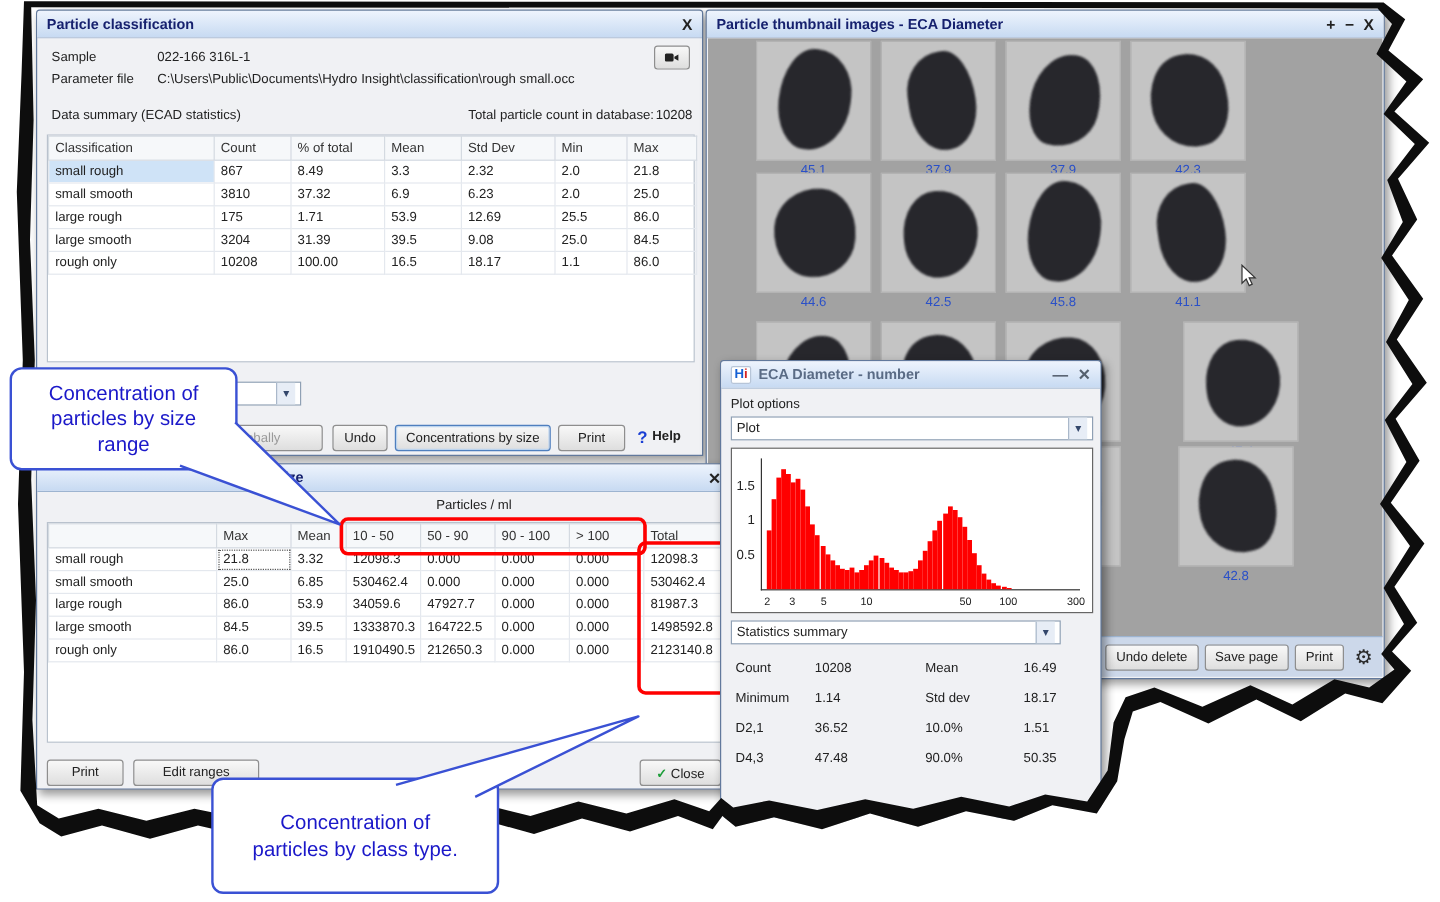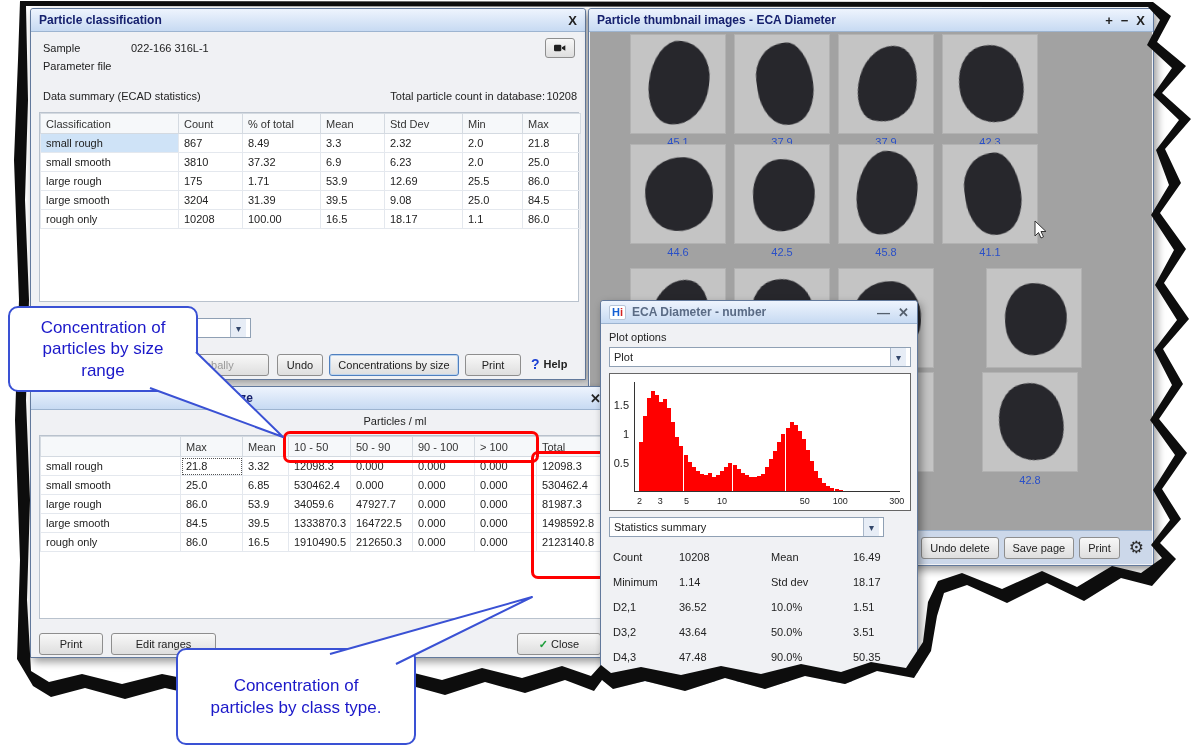--- a/index.html
+++ b/index.html
@@ -56,21 +56,21 @@
   #win-size{left:30px;top:386px;width:580px;height:272px;z-index:20}
   #win-size .titlebar{font-weight:bold}
   #size-title{padding-left:172px}
   #particles-ml{position:absolute;left:0;right:0;top:28px;text-align:center;margin-left:150px;font-size:11px;color:#222}
   #size-table-wrap{left:8px;top:48px;width:564px;height:184px}
   .redbox{position:absolute;border:3px solid #ff0000;border-radius:7px;pointer-events:none;z-index:5}
   #redbox-ranges{left:252px;top:44px;width:256px;height:32px}
   #redbox-total{left:500px;top:64px;width:78px;height:128px}
   #btn-print2{left:8px;top:246px;width:64px}
   #btn-editranges{left:80px;top:246px;width:105px;white-space:nowrap;overflow:hidden}
-  #btn-close2{right:8px;left:auto;top:246px;width:84px}
+  #btn-close2{right:8px;left:auto;top:246px;width:68px}
   #close-check{color:#1d9e3a;font-weight:bold;margin-right:3px}
 
   
   #win-eca{left:600px;top:300px;width:318px;height:382px;z-index:30}
   #eca-title{color:#5a6b85}
   #hi-icon{display:inline-flex;margin-right:6px;font-size:11px;line-height:1;background:#fff;border:1px solid #b7c5d8;padding:1px 2px;border-radius:2px}
   #hi-icon .h{color:#1560d4;font-weight:bold}
   #hi-icon .i{color:#d42222;font-weight:bold}
   #eca-min,#eca-close{color:#55606e}
   #plot-options-lbl{position:absolute;left:8px;top:30px}
@@ -112,20 +112,21 @@
   <div class="win-body">
     <span class="info-label" style="top:10px">Sample</span>
     <span class="info-value" style="top:10px">022-166 316L-1</span>
     <button class="btn" id="cam-btn">
       <svg width="18" height="12" viewBox="0 0 18 12">
         <rect x="0" y="1" width="11" height="10" rx="2" fill="#222"></rect>
         <polygon points="17,2 12,5 12,7 17,10" fill="#222"></polygon>
       </svg>
     </button>
     <span class="info-label" style="top:28px">Parameter file</span>
+    <span class="info-value" style="top:28px">C:\Users\Public\Documents\Hydro Insight\classification\rough small.occ</span>
     <span class="info-label" style="top:58px">Data summary   (ECAD statistics)</span>
     <span style="position:absolute;right:40px;top:58px">Total particle count in database:</span>
     <span style="position:absolute;right:8px;top:58px">10208</span>
 
     <div class="datatable-wrap" id="class-table-wrap">
       <table id="class-table">
         <colgroup>
             <col style="width:138px">
             <col style="width:64px">
             <col style="width:78px">
@@ -486,26 +487,20 @@
         <span class="s2">Std dev</span>
         <span class="s3">18.17</span>
       </div>
       <div class="stat-row">
         <span class="s0">D2,1</span>
         <span class="s1">36.52</span>
         <span class="s2">10.0%</span>
         <span class="s3">1.51</span>
       </div>
       <div class="stat-row">
-        <span class="s0">D3,2</span>
-        <span class="s1">43.64</span>
-        <span class="s2">50.0%</span>
-        <span class="s3">3.51</span>
-      </div>
-      <div class="stat-row">
         <span class="s0">D4,3</span>
         <span class="s1">47.48</span>
         <span class="s2">90.0%</span>
         <span class="s3">50.35</span>
       </div>
     </div>
 </section>
 
 <svg id="cursor" width="14" height="20" viewBox="0 0 14 20">
   <path d="M1,1 L1,16 L4.5,12.5 L7,18 L9.5,16.8 L7,11.5 L12,11.5 Z" fill="#fff" stroke="#333" stroke-width="1"></path>

